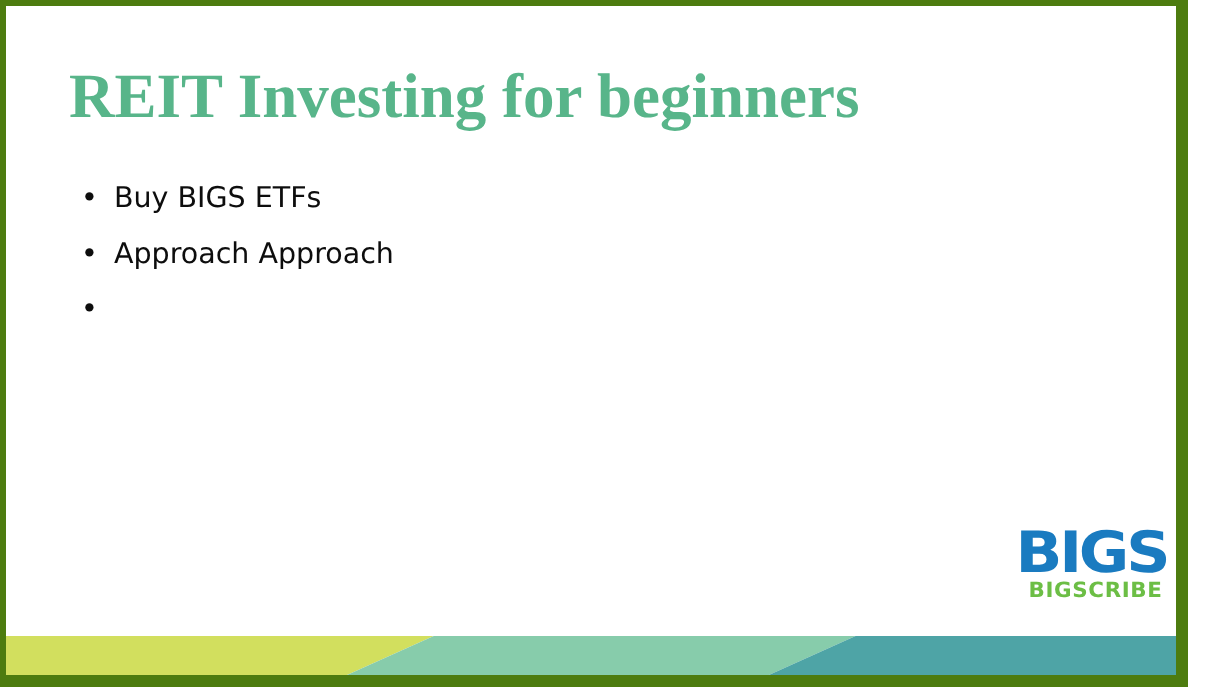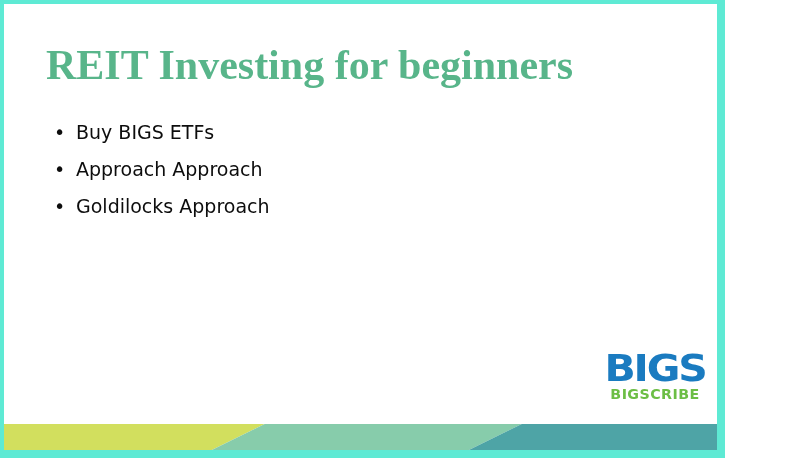--- a/index.html
+++ b/index.html
@@ -10,24 +10,24 @@
   body {
     width: 808px;
     height: 458px;
     overflow: hidden;
     font-family: "Liberation Sans", sans-serif;
   }
 
   
   .slide-frame {
     position: relative;
-    width: 725px;
+    width: 792px;
     height: 458px;
     box-sizing: border-box;
-    background: #5eead4;
+    background: #4d7c0f;
     padding: 4px 8px 8px 4px;
   }
 
   .slide-canvas {
     position: relative;
     width: 100%;
     height: 100%;
     background: #ffffff;
     overflow: hidden;
   }
@@ -72,21 +72,21 @@
     line-height: 37px;
     color: #0d0d0d;
   }
 
   
   .logo-block {
     position: absolute;
     right: 10px;
     bottom: 48px;
     width: 104px;
-    text-align: center;
+    text-align: right;
   }
   .logo-mark {
     font-family: "DejaVu Sans", sans-serif;
     font-weight: bold;
     font-size: 38px;
     line-height: 32px;
     letter-spacing: -2px;
     color: #1a7bc0;
     display: block;
     transform: scaleX(1.08);
@@ -130,21 +130,20 @@
       <li class="bullet-item">
         <span class="bullet-marker">•</span>
         <span>Buy BIGS ETFs</span>
       </li>
       <li class="bullet-item">
         <span class="bullet-marker">•</span>
         <span>Approach Approach</span>
       </li>
       <li class="bullet-item">
         <span class="bullet-marker">•</span>
-        <span>Goldilocks Approach</span>
       </li>
     </ul>
 
     <div class="logo-block">
       <span class="logo-mark">BIGS</span>
       <span class="logo-wordmark">BIGSCRIBE</span>
     </div>
 
     <div class="bottom-bar">
       <svg viewBox="0 0 796 26" preserveAspectRatio="none">

